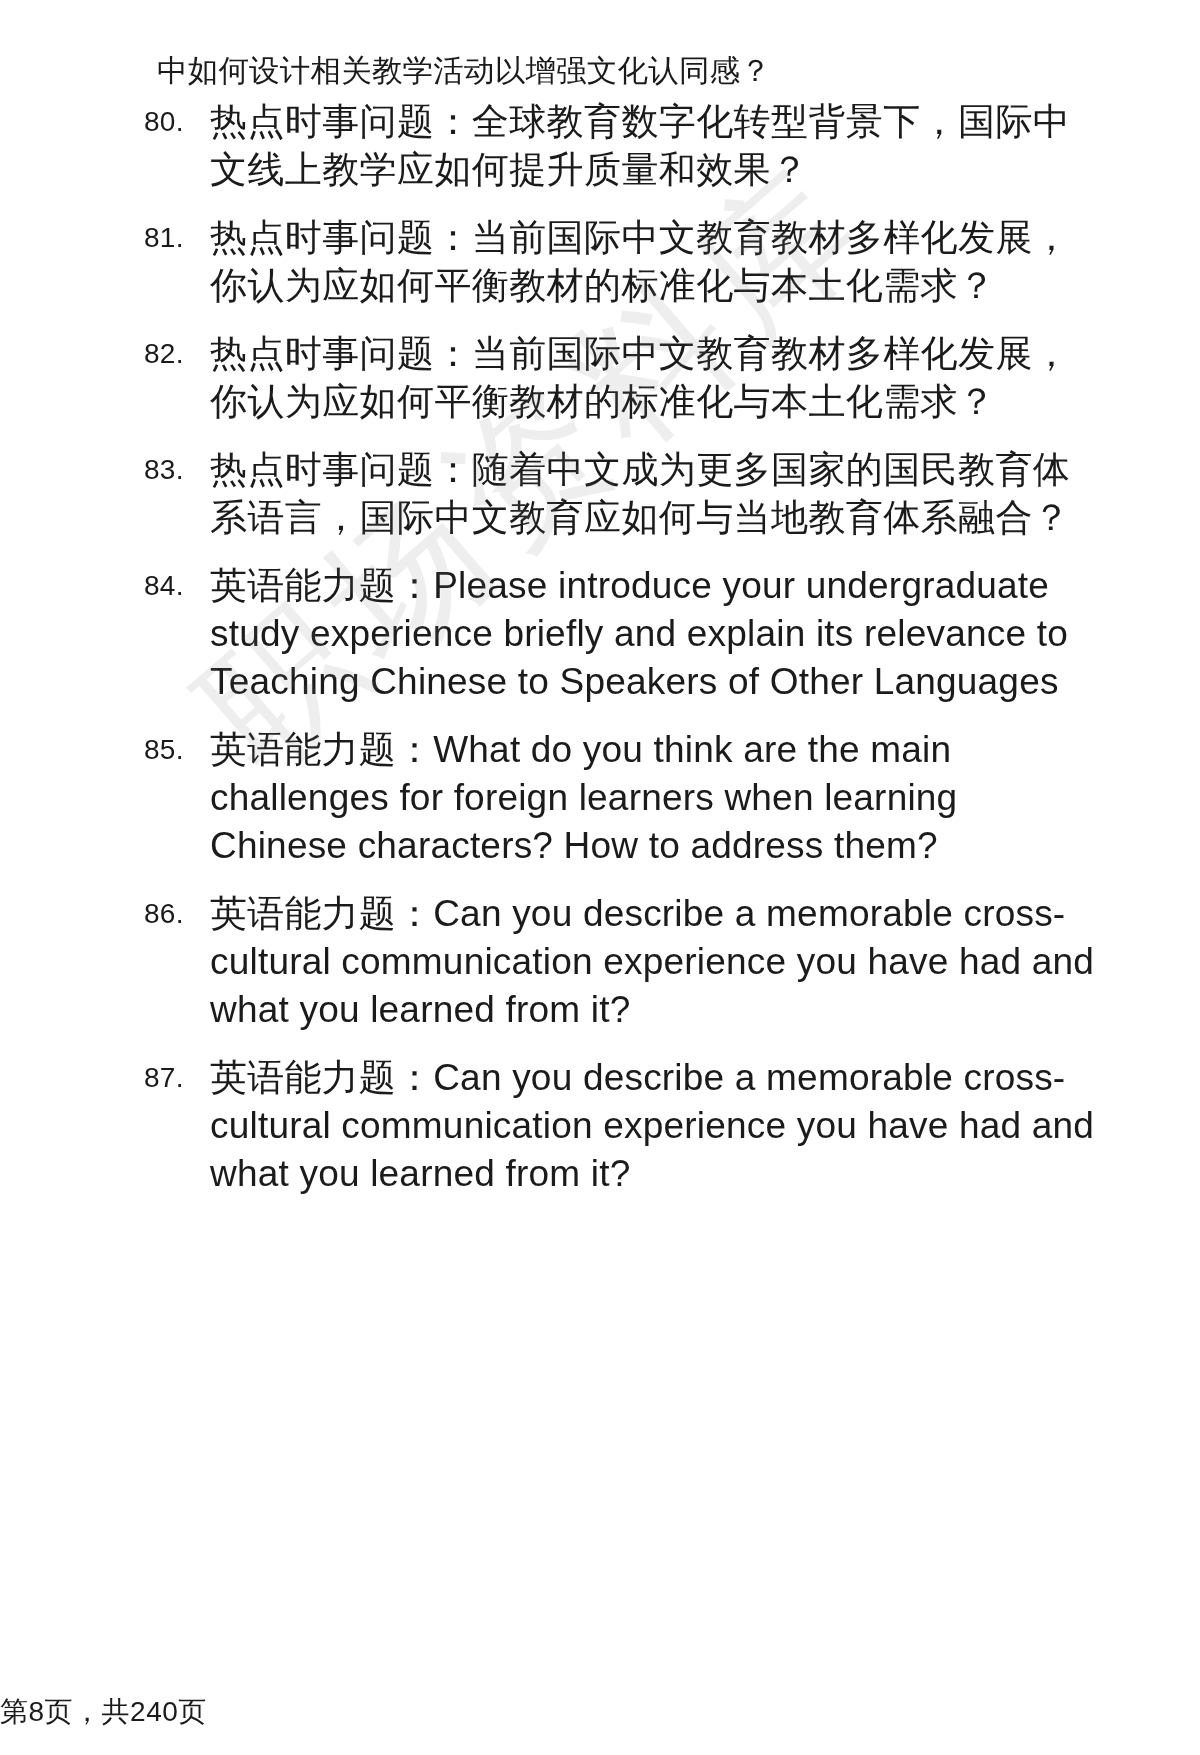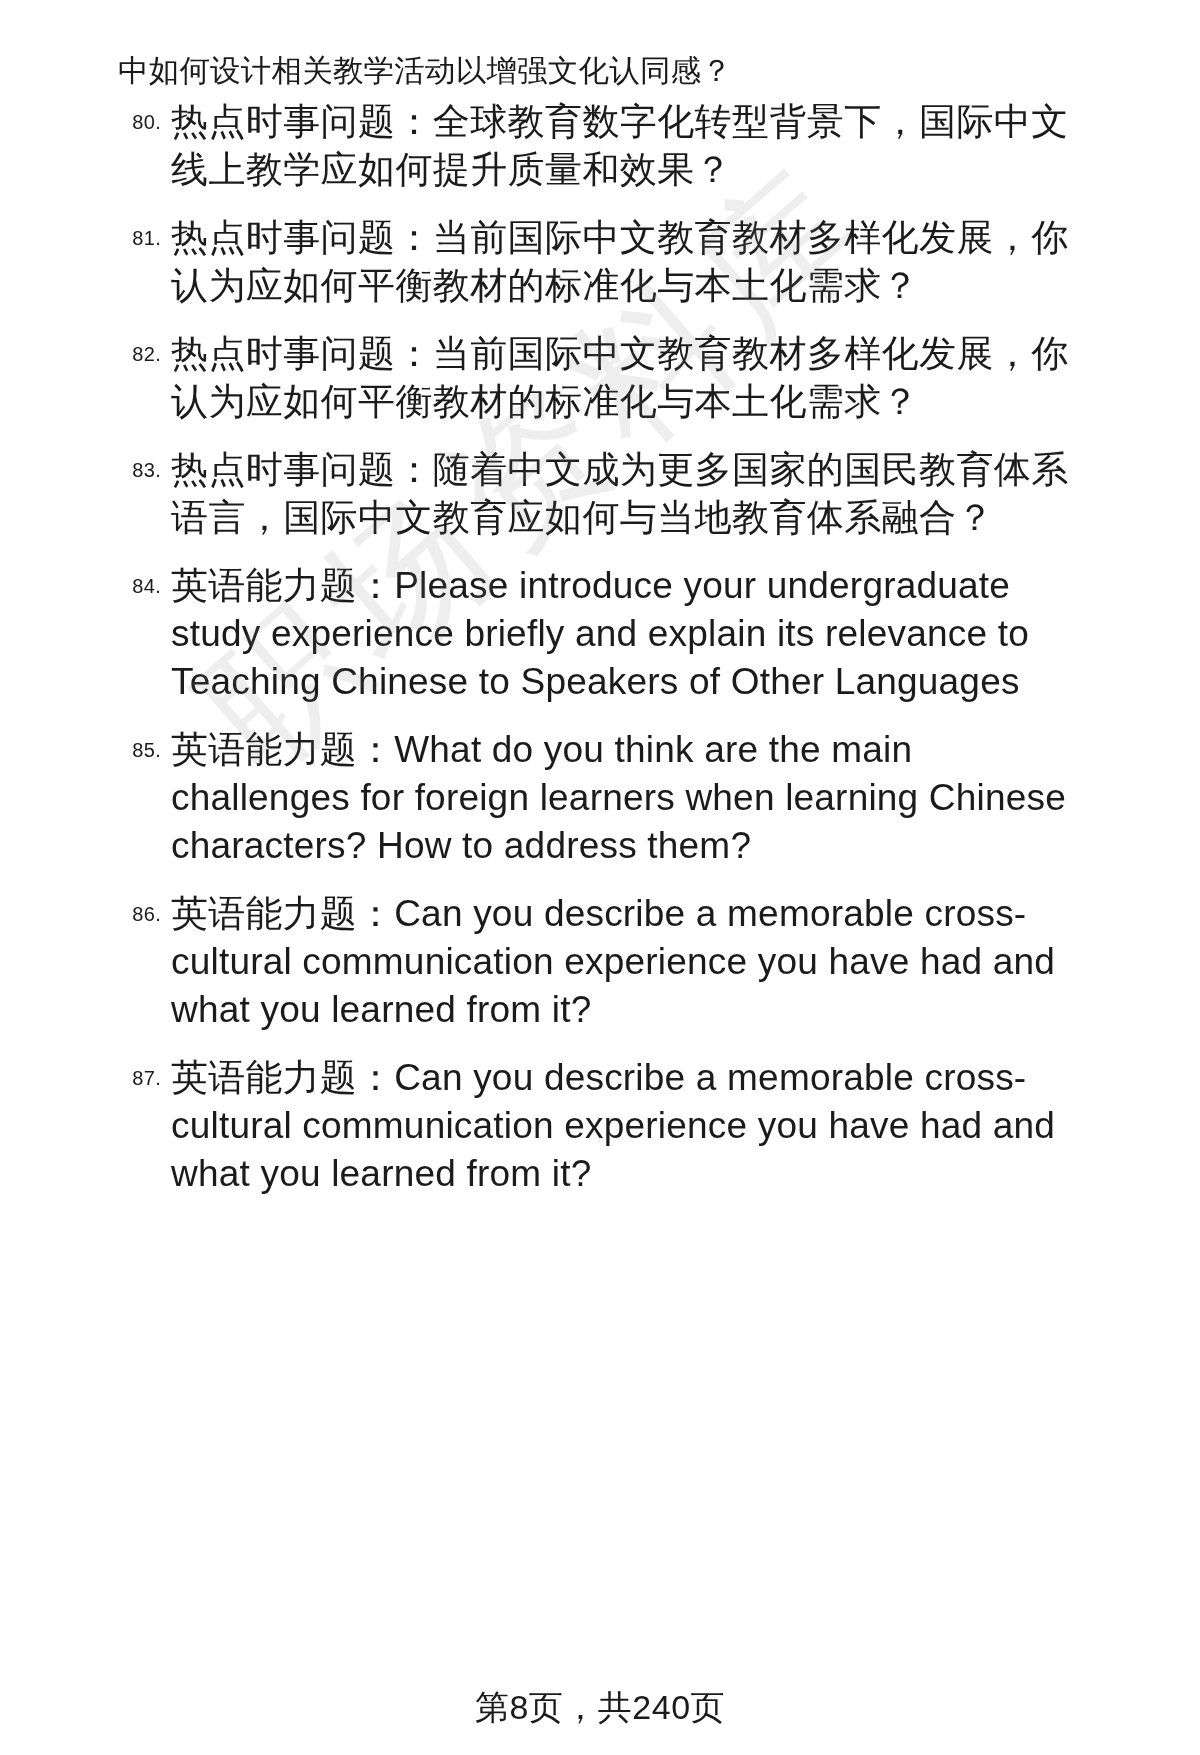--- a/index.html
+++ b/index.html
@@ -13,20 +13,21 @@
     position: relative;
     overflow: hidden;
     font-family: "Liberation Sans", "DejaVu Sans", sans-serif;
     color: #1b1b1b;
   }
   .page {
     position: absolute;
     inset: 0;
     padding: 46px 105px 16px 105px;
     box-sizing: border-box;
+    margin-left: 39px;
   }
   .watermark {
     position: absolute;
     left: 0;
     top: 0;
     width: 1200px;
     height: 1755px;
     pointer-events: none;
     overflow: hidden;
     z-index: 5;
@@ -56,44 +57,42 @@
     letter-spacing: 0.2px;
   }
   .item {
     display: flex;
     align-items: flex-start;
     margin-bottom: 20px;
   }
   .num {
     flex: 0 0 auto;
     width: 66px;
-    text-align: right;
-    font-size: 20px;
+    font-size: 28px;
     line-height: 48px;
     padding-right: 10px;
     box-sizing: border-box;
     letter-spacing: 0.3px;
   }
   .txt {
     flex: 1 1 auto;
     font-size: 37px;
     line-height: 48px;
     letter-spacing: 0.2px;
     text-indent: 0;
   }
   .txt.cn {
     letter-spacing: 0.4px;
   }
   .footer {
     position: absolute;
     left: 0;
     right: 0;
     bottom: 24px;
-    text-align: center;
-    font-size: 34px;
+    font-size: 28px;
     letter-spacing: 0.5px;
     z-index: 6;
   }
 </style>
 </head>
 <body>
 
 <div class="watermark">
   <span>职场资料库</span>
 </div>

